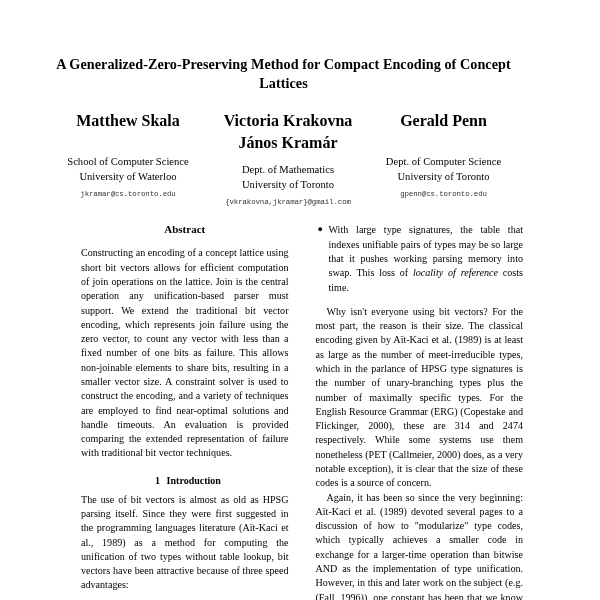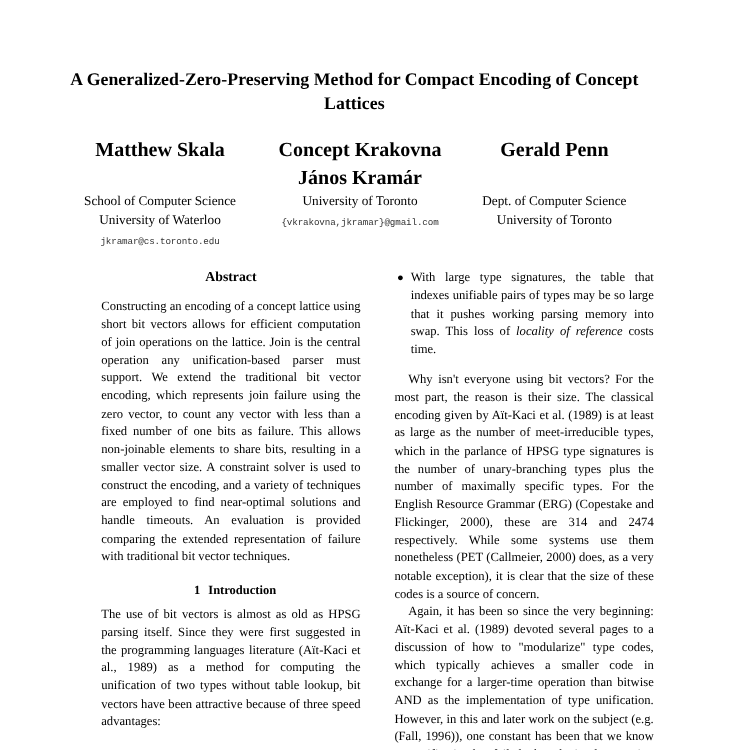--- a/index.html
+++ b/index.html
@@ -152,31 +152,33 @@
 
       <div class="author-col c1">
         <div class="author-name">Matthew Skala</div>
         <div class="spacer-name"></div>
         <div class="author-aff">School of Computer Science</div>
         <div>University of Waterloo</div>
         <div class="author-email">jkramar@cs.toronto.edu</div>
       </div>
 
       <div class="author-col c2">
-        <div class="author-name">Concept Krakovna</div>
+        <div class="author-name">Victoria Krakovna</div>
         <div class="author-name">János Kramár</div>
+        <div class="author-aff">Dept. of Mathematics</div>
         <div>University of Toronto</div>
         <div class="author-email">{vkrakovna,jkramar}@gmail.com</div>
       </div>
 
       <div class="author-col c3">
         <div class="author-name">Gerald Penn</div>
         <div class="spacer-name"></div>
         <div class="author-aff">Dept. of Computer Science</div>
         <div>University of Toronto</div>
+        <div class="author-email">gpenn@cs.toronto.edu</div>
       </div>
 
     </div>
 
     <div class="columns">
 
       <div class="col left">
 
         <div class="sec-heading-centered">Abstract</div>
 

